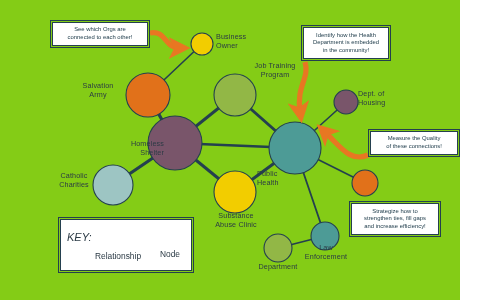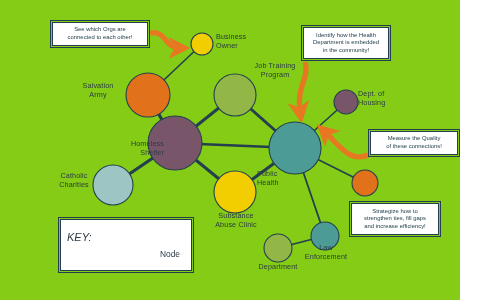--- a/index.html
+++ b/index.html
@@ -162,15 +162,16 @@
 in the community!</div>
       <div class="callout" style="left: 370px; top: 131px; width: 88px; height: 24px;">Measure the Quality
 of these connections!</div>
       <div class="callout" style="left: 351px; top: 203px; width: 88px; height: 32px;">Strategize how to
 strengthen ties, fill gaps
 and increase efficiency!</div>
     </div>
 
   <div class="key-box" id="key-box" style="left: 60px; top: 219px; width: 132px; height: 52px;"></div>
   <div class="key-title" id="key-title" style="left: 67px; top: 231px; font-style: italic;">KEY:</div>
+  <div class="key-text" id="key-rel-label" style="left: 86px; top: 251px; width: 64px;">Relationship</div>
   <div class="key-text" id="key-node-label" style="left: 152px; top: 249px; width: 36px;">Node</div>
 
 </div>
 
 </body></html>

